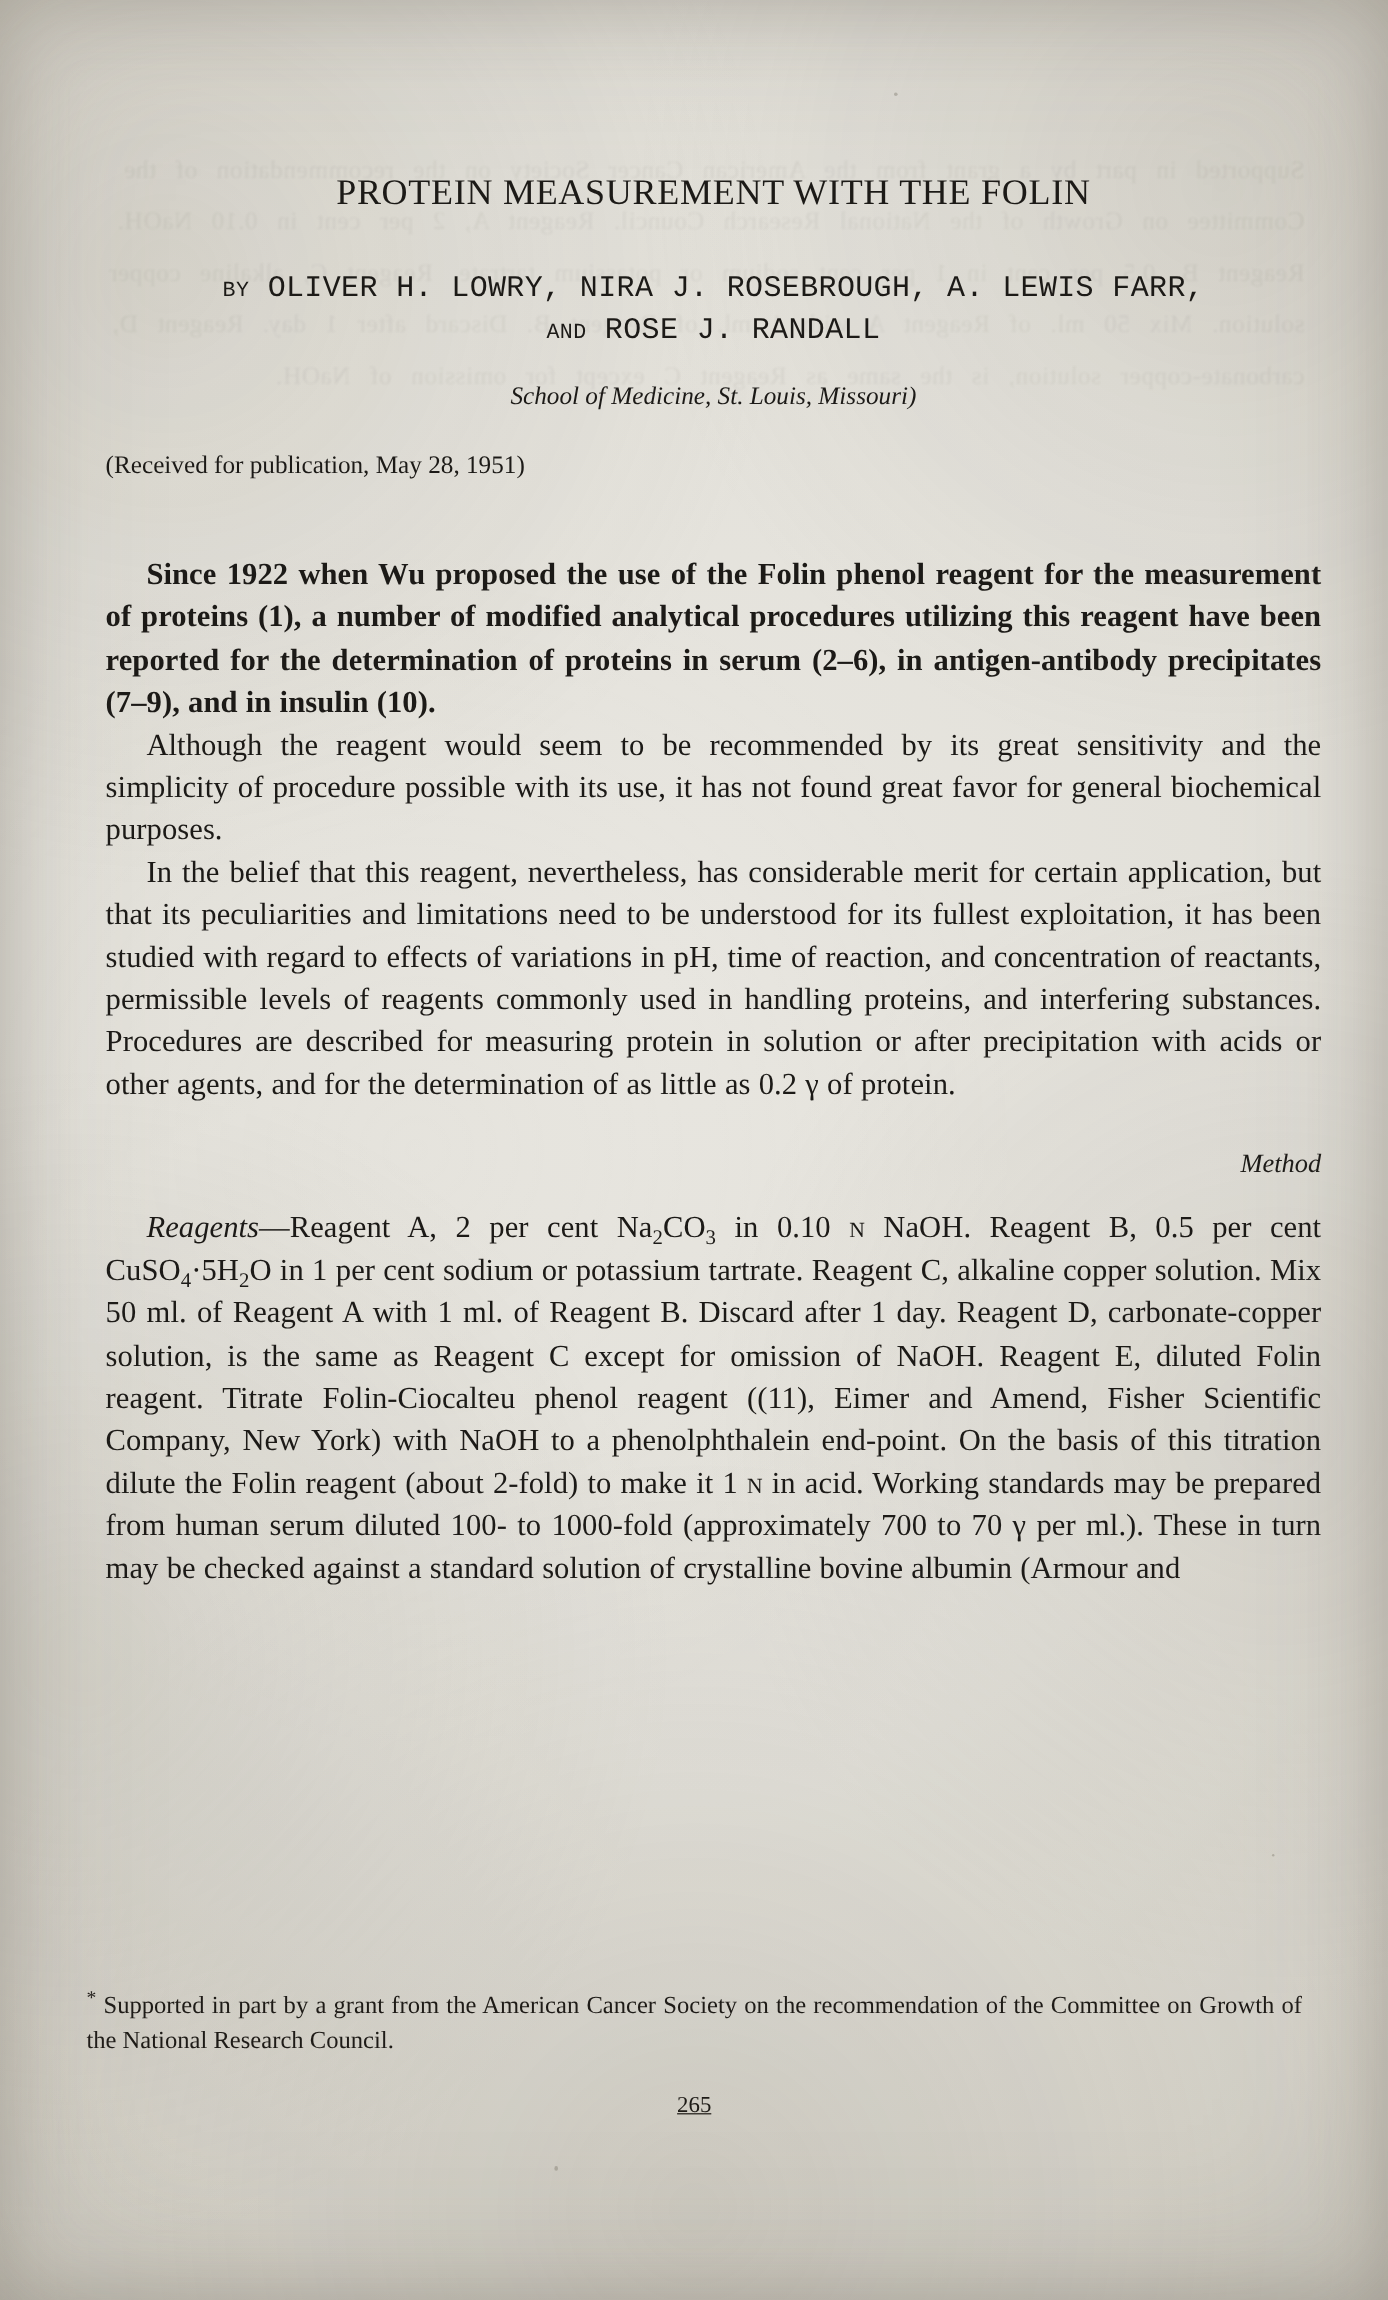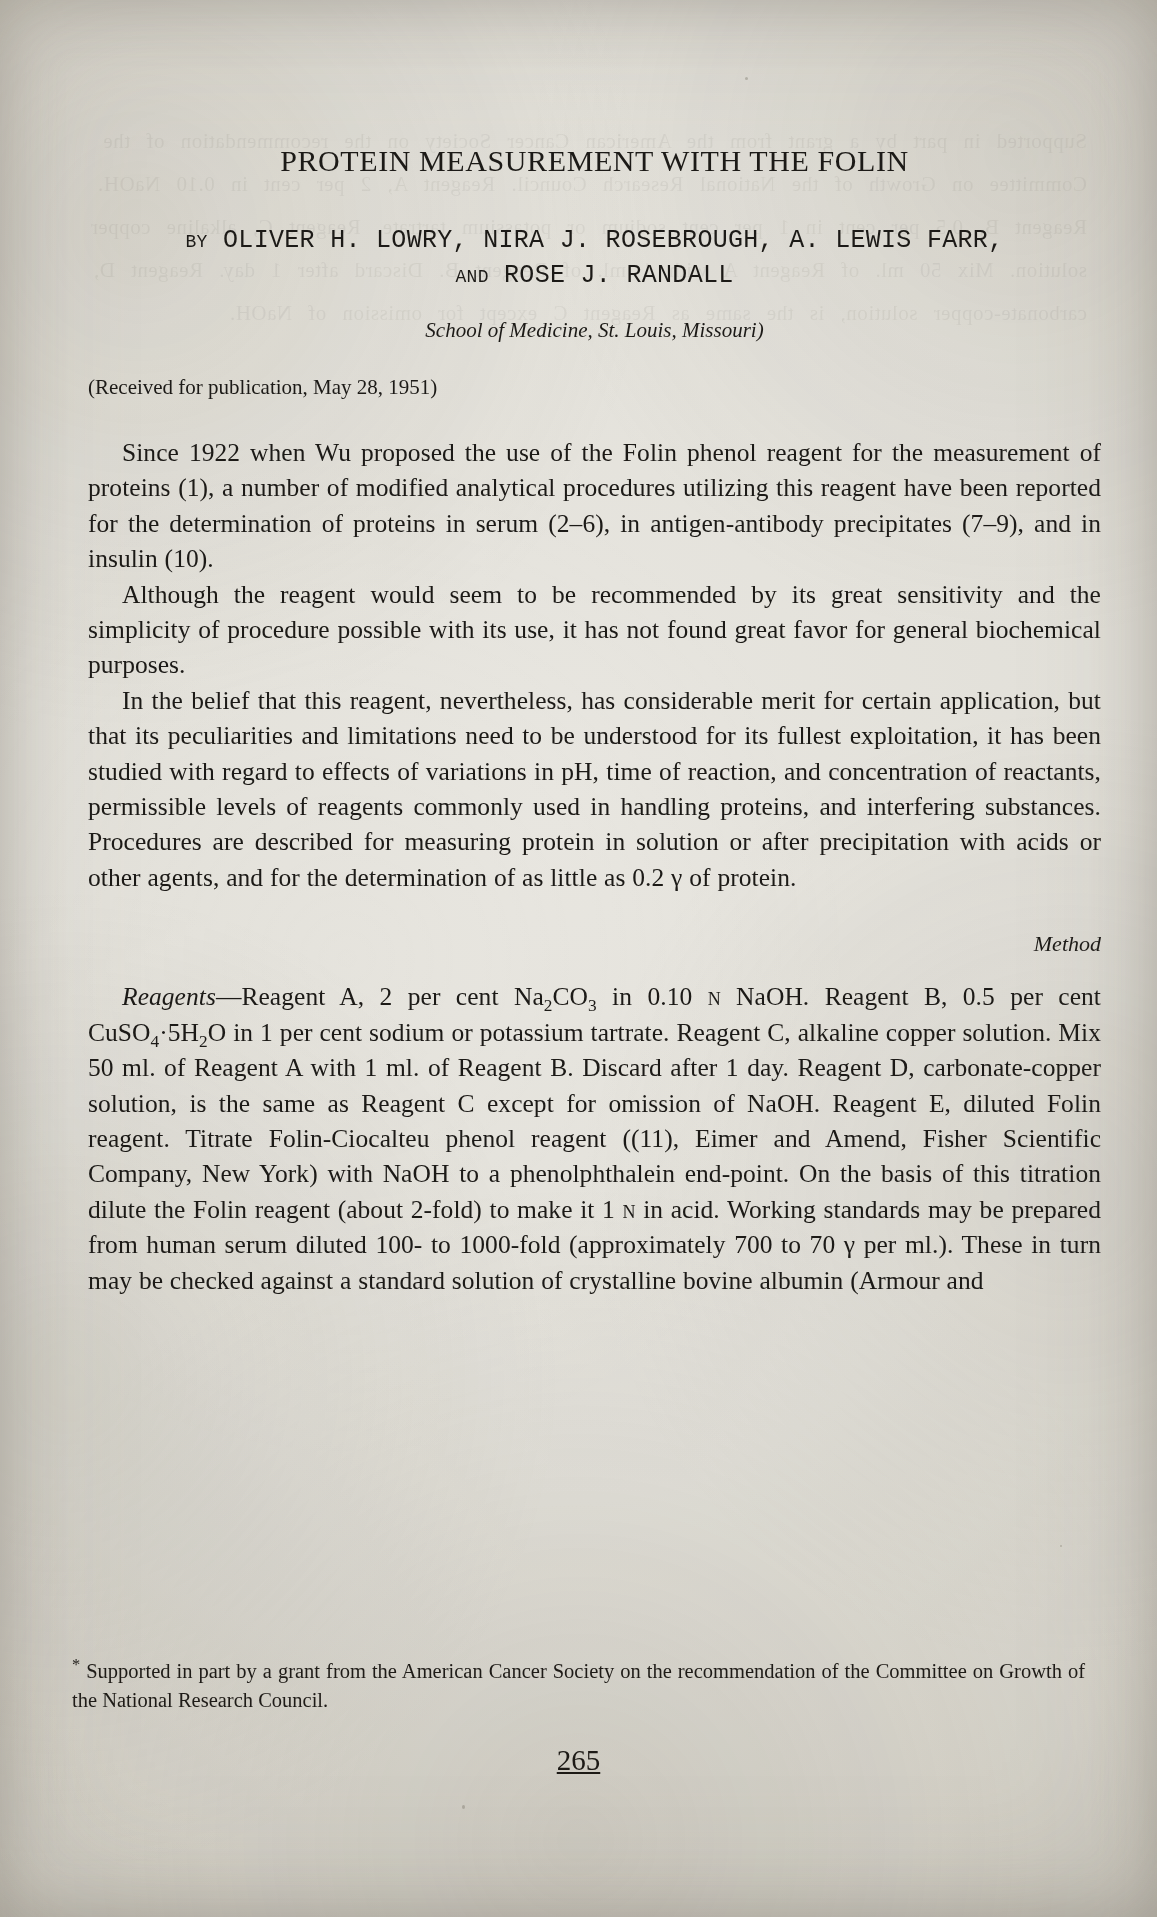--- a/index.html
+++ b/index.html
@@ -108,21 +108,21 @@
 
   p.body {
     font-size: 25.5px;
     line-height: 35.4px;
     text-align: justify;
     text-indent: 34px;
     margin: 0;
     letter-spacing: 0.05px;
     word-spacing: 0.4px;
   }
-  p.first { margin-top: 34px; }
+  p.first { margin-top: 60px; font-weight: bold; }
 
   .sect-head {
     text-align: right;
     font-style: italic;
     font-size: 22px;
     margin: 36px 0 22px 0;
   }
 
   .runin {
     font-style: italic;
@@ -142,21 +142,21 @@
     color: #1e1b17;
   }
   .footnote .star { vertical-align: super; font-size: .8em; }
 
   .folio {
     position: absolute;
     left: 0;
     right: 0;
     top: 1744px;
     text-align: center;
-    font-size: 29px;
+    font-size: 19px;
     color: #1d1a16;
     text-decoration: underline;
   }
 
   
   .ink {
     filter: blur(0.22px);
   }
   
   .vignette {

